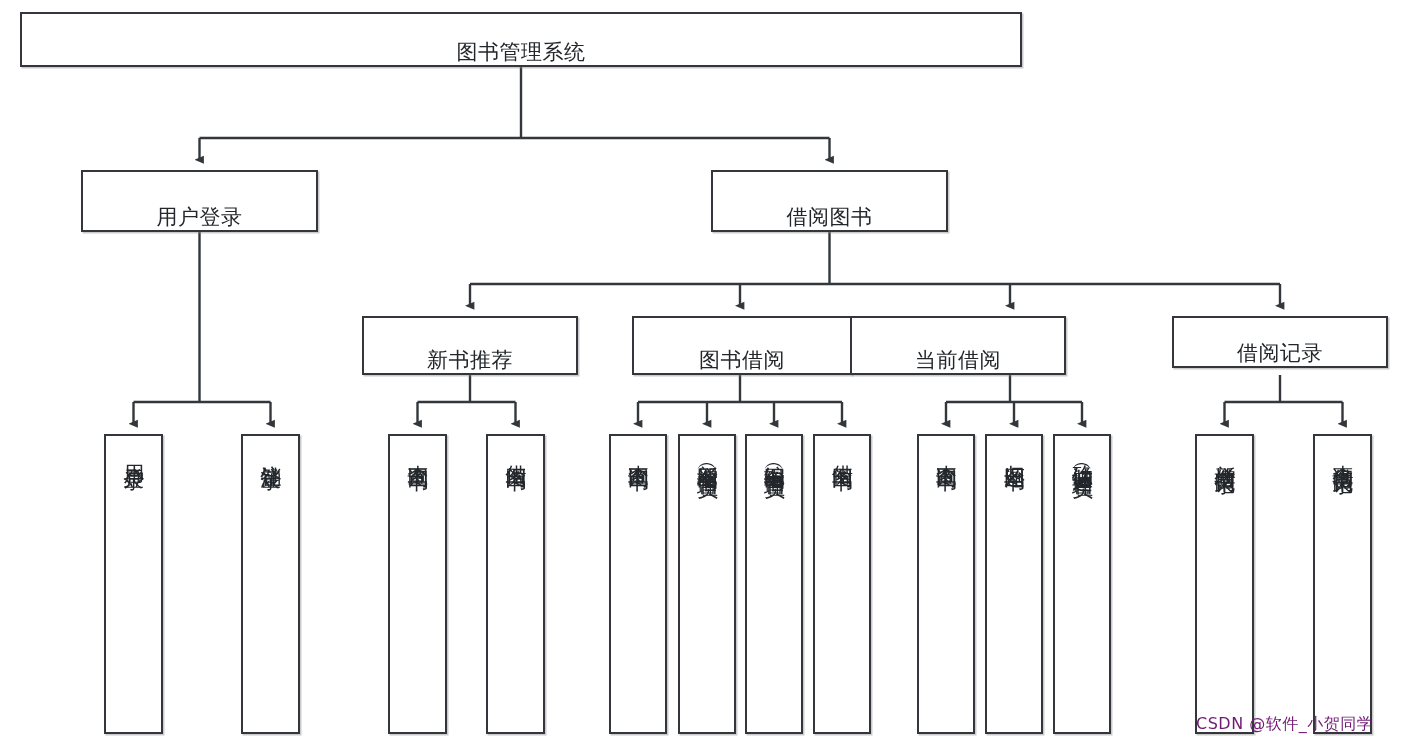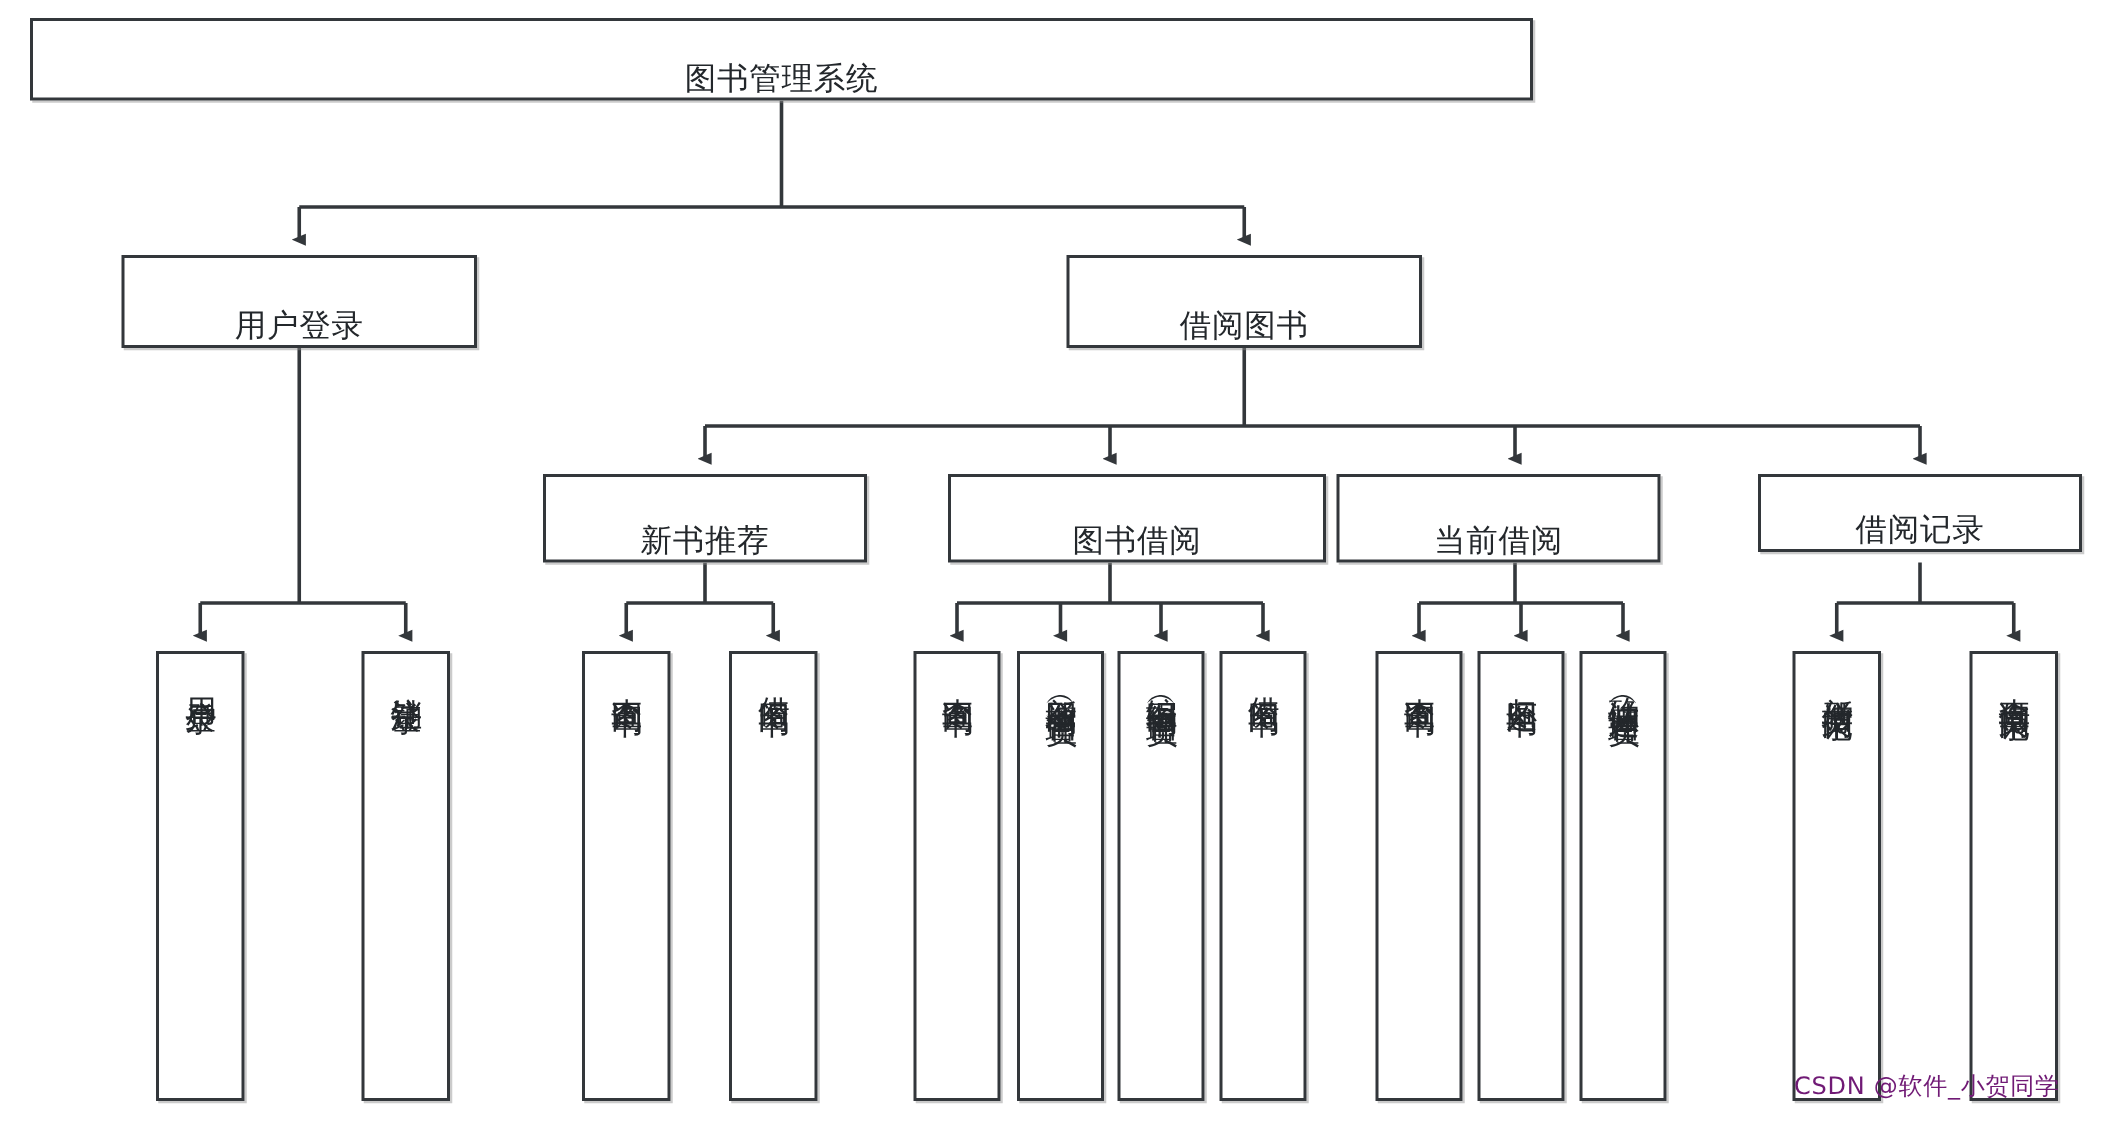--- a/index.html
+++ b/index.html
@@ -117,24 +117,24 @@
       </div>
       <div class="node" style="left: 81px; top: 170px; width: 237px; height: 62px;">
         <span class="label">用户登录</span>
       </div>
       <div class="node" style="left: 711px; top: 170px; width: 237px; height: 62px;">
         <span class="label">借阅图书</span>
       </div>
       <div class="node" style="left: 362px; top: 316px; width: 216px; height: 59px;">
         <span class="label">新书推荐</span>
       </div>
-      <div class="node" style="left: 632px; top: 316px; width: 252px; height: 59px;">
+      <div class="node" style="left: 632px; top: 316px; width: 220px; height: 59px;">
         <span class="label">图书借阅</span>
       </div>
-      <div class="node" style="left: 891px; top: 316px; width: 216px; height: 59px;">
+      <div class="node" style="left: 850px; top: 316px; width: 216px; height: 59px;">
         <span class="label">当前借阅</span>
       </div>
       <div class="node" style="left: 1172px; top: 316px; width: 216px; height: 52px;">
         <span class="label">借阅记录</span>
       </div>
       <div class="node vertical" style="left: 104px; top: 434px; width: 59px; height: 300px;">
         <span class="label">用户登录</span>
       </div>
       <div class="node vertical" style="left: 241px; top: 434px; width: 59px; height: 300px;">
         <span class="label">注销登录</span>

